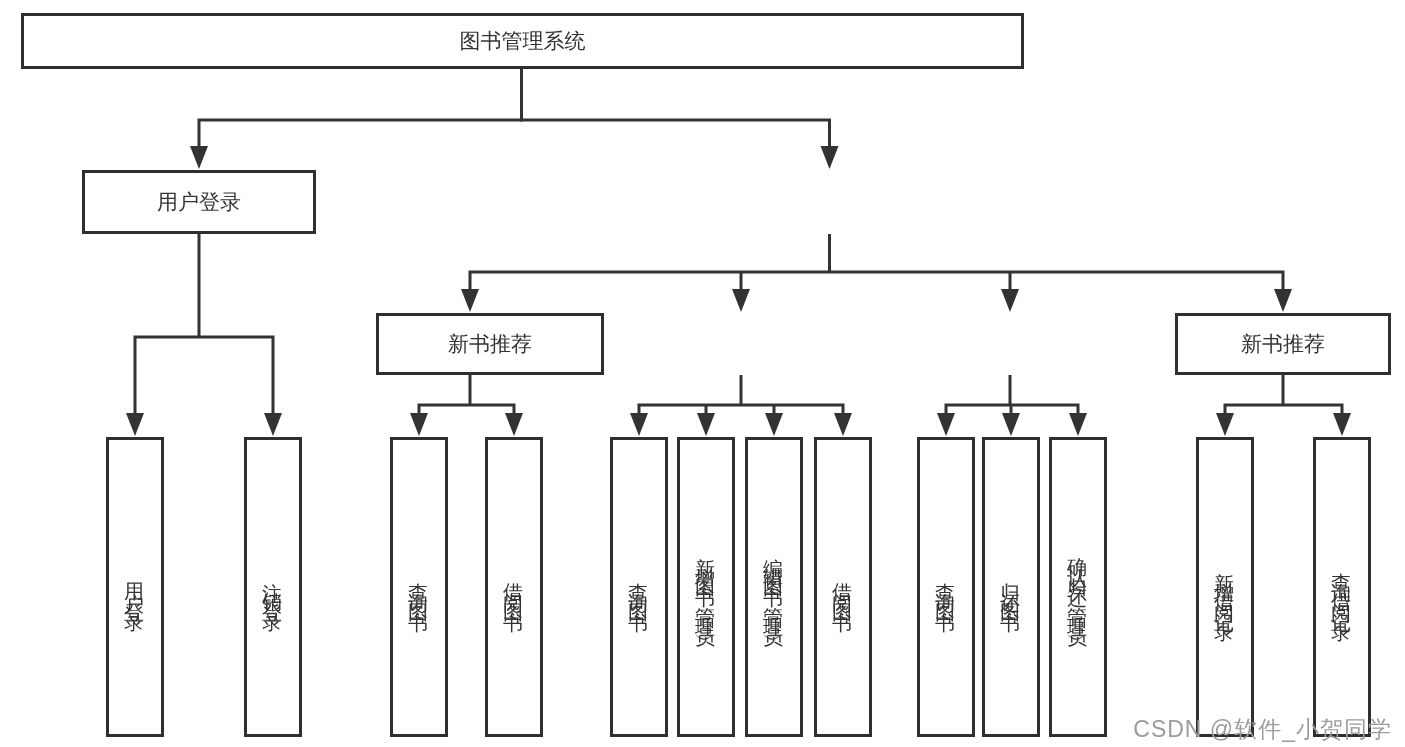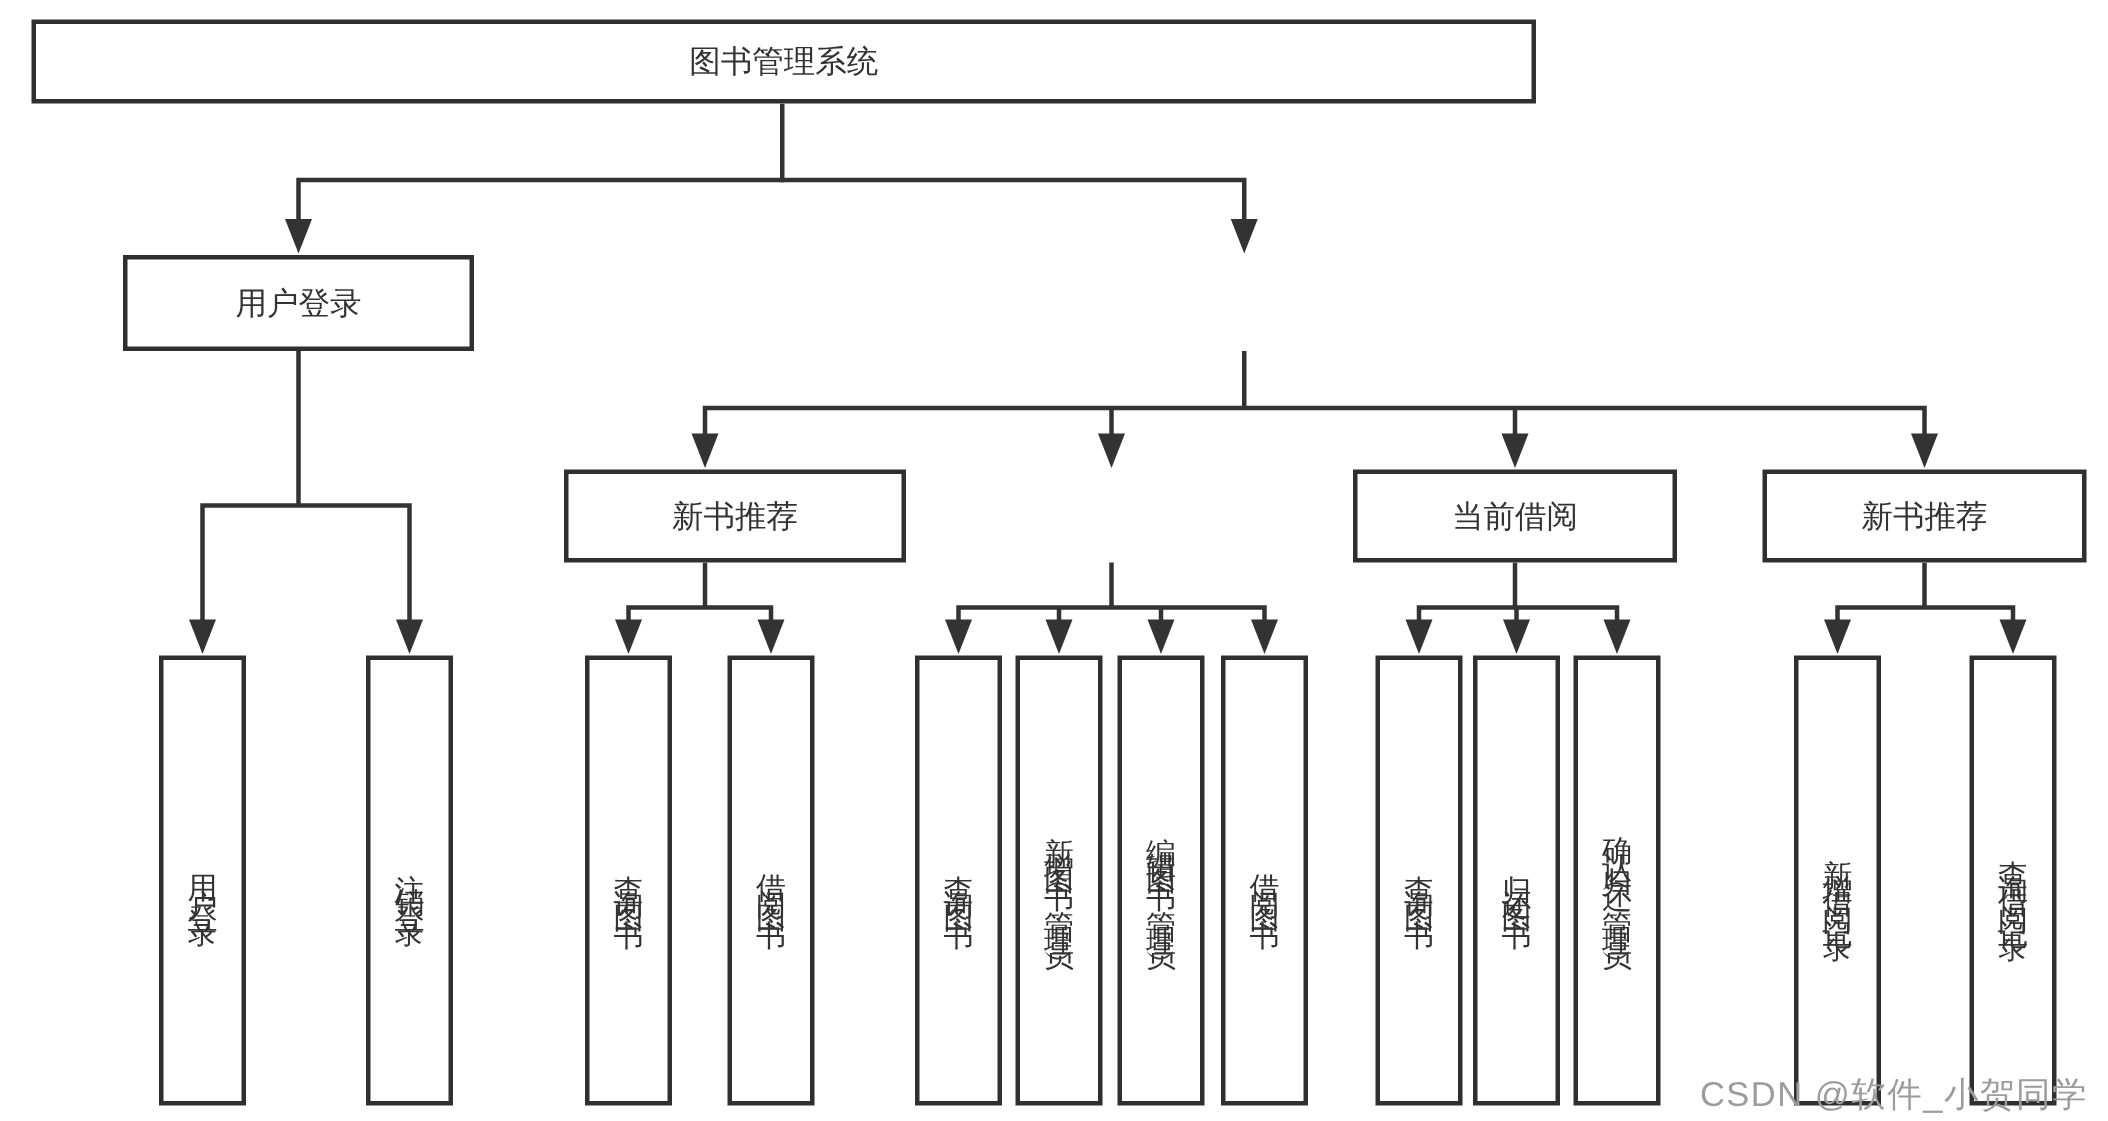--- a/index.html
+++ b/index.html
@@ -113,21 +113,20 @@
       <polygon points="1216,413 1234,413 1225,436"></polygon>
       <polygon points="1333,413 1351,413 1342,436"></polygon>
     </g>
   </svg>
 
   <div class="node n-root">图书管理系统</div>
 
   <div class="node n-ul">用户登录</div>
 
   <div class="node n-nb">新书推荐</div>
-  <div class="node n-cb">当前借阅</div>
   <div class="node n-br">新书推荐</div>
 
   <div class="node leaf l-ul1">用户登录</div>
   <div class="node leaf l-ul2">注销登录</div>
 
   <div class="node leaf l-nb1">查询图书</div>
   <div class="node leaf l-nb2">借阅图书</div>
 
   <div class="node leaf l-bb1">查询图书</div>
   <div class="node leaf l-bb2">新增图书（管理员）</div>

